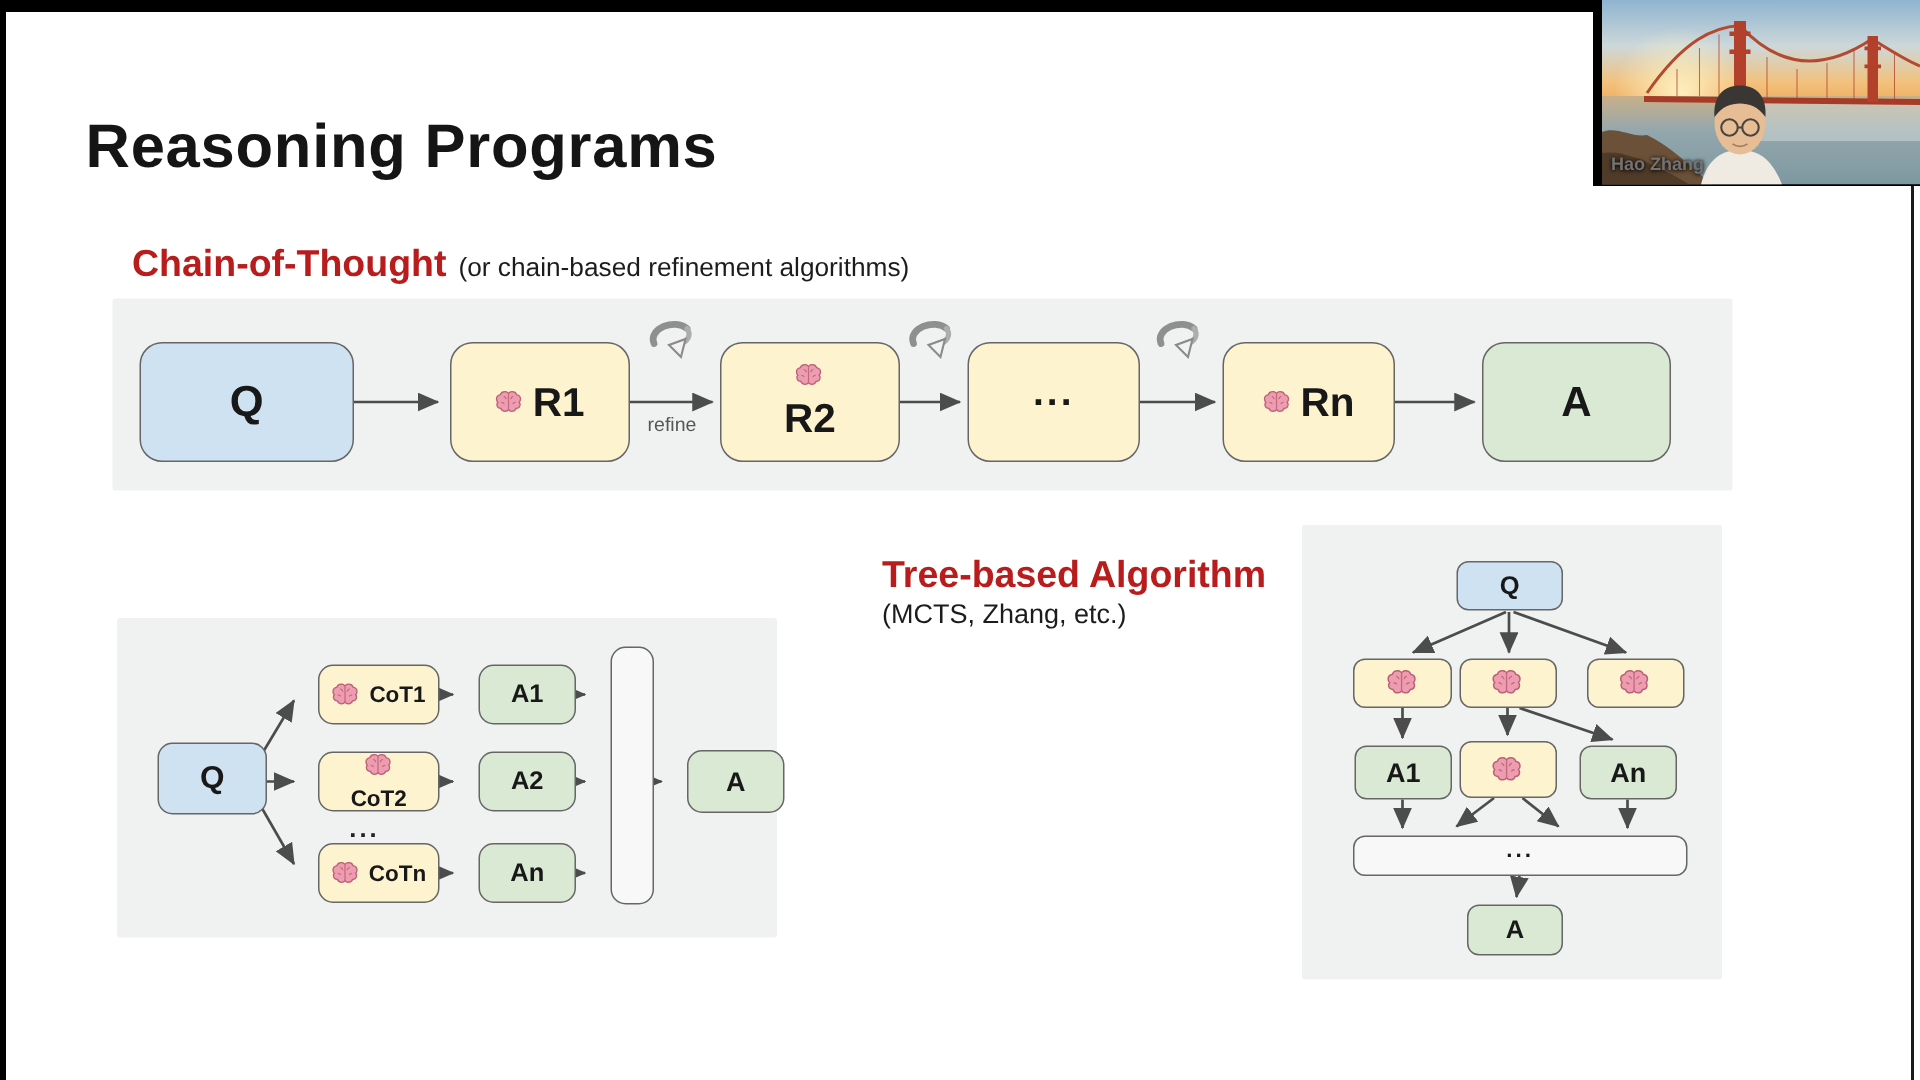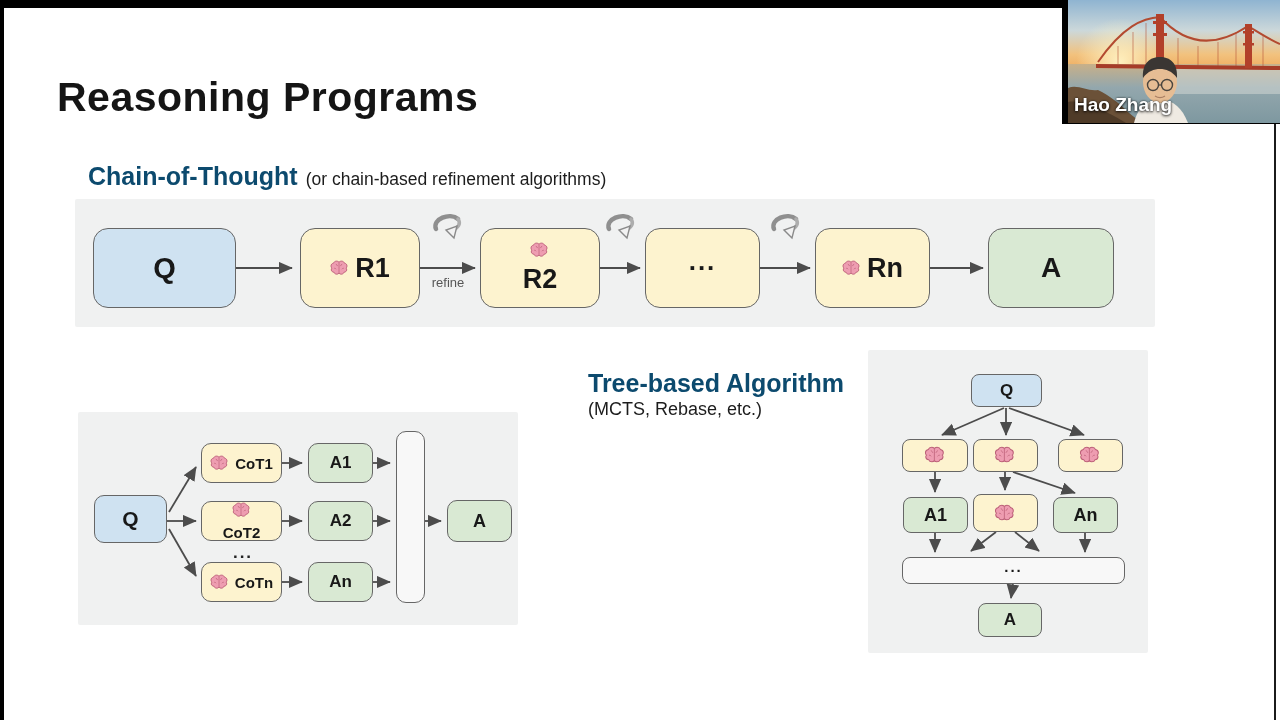--- a/index.html
+++ b/index.html
@@ -7,51 +7,51 @@
     position:relative;width:1280px;height:720px;background:#ffffff;overflow:hidden;
     font-family:"Liberation Sans","DejaVu Sans",sans-serif;color:#1a1a1a;
   }
   .abs{position:absolute;}
   
   .bar-top{left:0;top:0;width:1068px;height:8px;background:#000;}
   .bar-left{left:0;top:0;width:4px;height:720px;background:#000;}
   .line-right{left:1274px;top:123px;width:2px;height:597px;background:#1b1b1b;}
   
   .slide-title{left:57px;top:74px;font-size:41px;font-weight:600;letter-spacing:.5px;color:#151515;}
-  .h2{font-size:25px;font-weight:700;color:#0c4a6e;}
+  .h2{font-size:25px;font-weight:700;color:#b91c1c;}
   .h2sub{font-size:17.5px;font-weight:400;color:#1c1c1c;}
   .headrow{display:flex;align-items:baseline;gap:8px;white-space:nowrap;}
   
   .panel{background:var(--panel-bg,#f0f1f1);border-radius:2px;}
   
   .node{
     position:absolute;box-sizing:border-box;border:1.6px solid var(--node-border,#666);
     display:flex;align-items:center;justify-content:center;gap:5px;
     font-weight:700;color:#181818;background:#fff;
   }
   .f-blue{background:var(--q-fill,#cfe2f1);}
   .f-yellow{background:var(--reason-fill,#fdf3cf);}
   .f-green{background:var(--answer-fill,#d9e9d3);}
   .f-gray{background:var(--aggregator-fill,#f8f8f8);}
   .r14{border-radius:15px;}
-  .r10{border-radius:10px;}
+  .r10{border-radius:10px;margin-left:11px;}
   .r8{border-radius:8px;}
   .big{font-size:27px;}
   .arrow-line{stroke:var(--arrow,#4c4c4c);stroke-width:1.8;}
   .loop{position:absolute;line-height:0;}
   .icon{display:inline-flex;line-height:0;}
   .tree-icon svg{width:23px;height:19px;}
   .refine-label{position:absolute;font-size:13px;color:#565656;text-align:center;font-weight:400;}
   .dots-free{position:absolute;font-weight:700;font-size:17px;letter-spacing:2px;color:#222;text-align:center;}
   .dots-in{letter-spacing:2px;transform:translateY(-22%);}
   
   .webcam{left:1062px;top:0;width:218px;height:124px;background:#000;}
   .cam-scene{position:absolute;left:6px;top:0;width:212px;height:123px;}
   .cam-name{
-    position:absolute;left:12px;bottom:8px;font-size:19px;font-weight:700;color:#ffffff;
+    position:absolute;left:12px;bottom:8px;font-size:12px;font-weight:700;color:#737373;
     text-shadow:0 1px 3px rgba(0,0,0,.8),0 0 2px rgba(0,0,0,.6);
   }
 </style>
 </head>
 <body>
 
 <div id="stage">
 
   <div class="abs bar-top"></div>
   <div class="abs bar-left"></div>
@@ -193,21 +193,21 @@
     <div class="node f-green r10" style="left:230px;top:150px;width:65px;height:40px;font-size:17px;">
       <span>An</span>
     </div>
     <div class="node f-gray r10" style="left:318px;top:19px;width:29px;height:172px;"></div>
     <div class="node f-green r10" style="left:369px;top:88px;width:65px;height:42px;font-size:18px;">
       <span>A</span>
     </div>
   </div>
 
   <div class="abs h2" style="left:588px;top:369px;">Tree-based Algorithm</div>
-  <div class="abs h2sub" style="left:588px;top:399px;font-size:18px;">(MCTS, Rebase, etc.)</div>
+  <div class="abs h2sub" style="left:588px;top:399px;font-size:18px;">(MCTS, Zhang, etc.)</div>
 
   <div class="abs panel" style="left:868px;top:350px;width:280px;height:303px;">
     <svg class="abs" style="left:0;top:0;" width="280" height="303">
       <defs>
         <marker id="m3" markerWidth="9" markerHeight="8" refX="7.5" refY="3.5" orient="auto">
           <path d="M0 0 L8 3.5 L0 7 Z" fill="#4c4c4c"></path>
         </marker>
       </defs>
       <line class="arrow-line" x1="136" y1="58" x2="74" y2="85" marker-end="url(#m3)"></line>
       <line class="arrow-line" x1="138" y1="58" x2="138" y2="85" marker-end="url(#m3)"></line>

